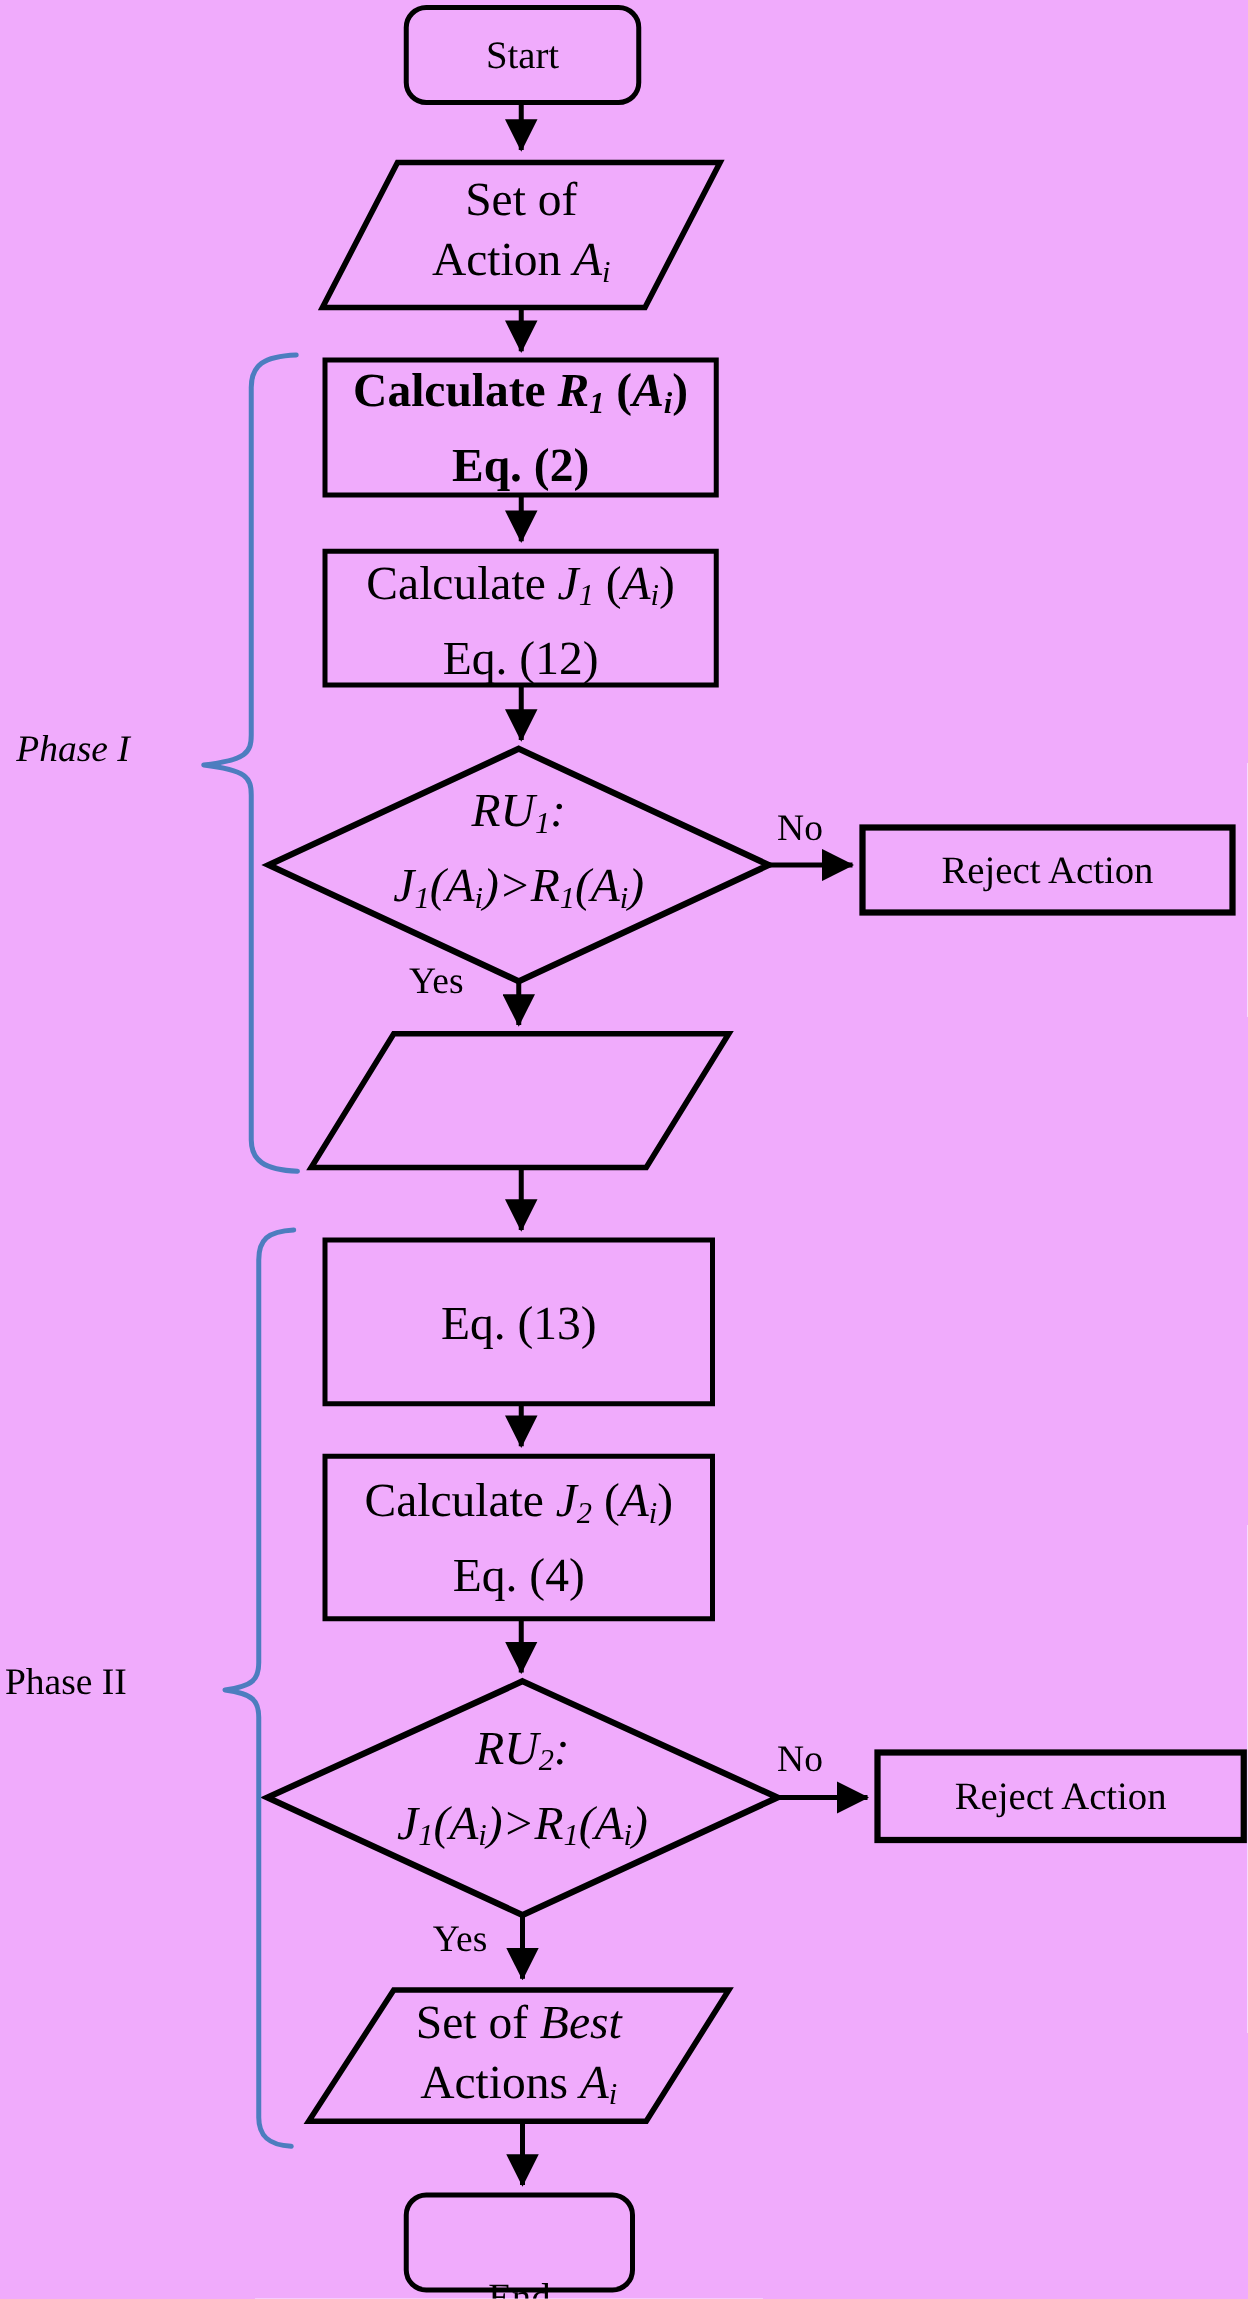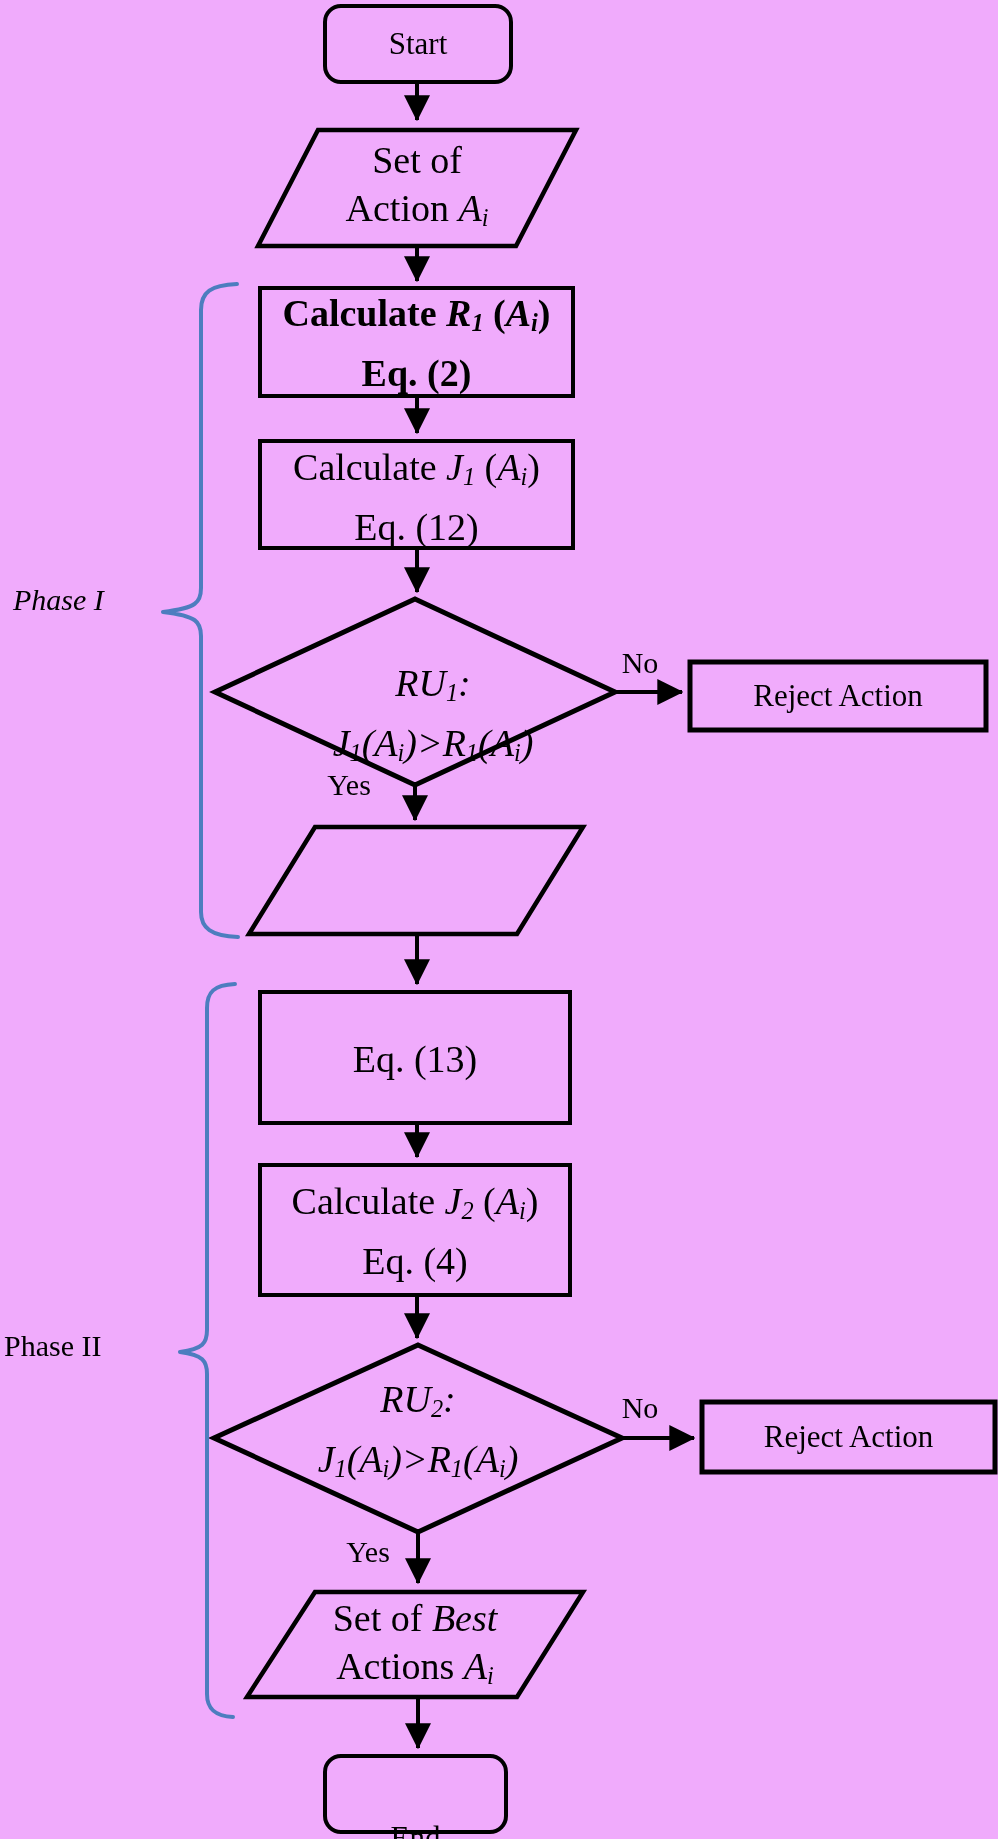--- a/index.html
+++ b/index.html
@@ -100,21 +100,21 @@
   <div class="node-text" style="left:260px;top:290px;width:313px;height:106px;font-weight:bold;">
     <div class="line"><span>Calculate </span><span class="it">R</span><span class="it sub">1</span><span> (</span><span class="it">A</span><span class="it sub">i</span><span>)</span></div>
     <div class="line">Eq. (2)</div>
   </div>
 
   <div class="node-text" style="left:260px;top:442px;width:313px;height:106px;justify-content:space-between;">
     <div class="line"><span>Calculate </span><span class="it">J</span><span class="it sub">1</span><span> (</span><span class="it">A</span><span class="it sub">i</span><span>)</span></div>
     <div class="line">Eq. (12)</div>
   </div>
 
-  <div class="node-text" style="left:233px;top:628px;width:400px;height:112px;margin-top:34px;">
+  <div class="node-text" style="left:215px;top:628px;width:400px;height:112px;">
     <div class="line"><span class="it">RU</span><span class="it sub">1</span><span class="it">:</span></div>
     <div class="line"><span class="it">J</span><span class="it sub">1</span><span class="it">(</span><span class="it">A</span><span class="it sub">i</span><span class="it">)&gt;</span><span class="it">R</span><span class="it sub">1</span><span class="it">(</span><span class="it">A</span><span class="it sub">i</span><span class="it">)</span></div>
   </div>
 
   <div class="label" style="left:614px;top:646px;width:52px;text-align:center;">No</div>
   <div class="label" style="left:312px;top:768px;width:74px;text-align:center;">Yes</div>
 
   <div class="node-text big" style="left:690px;top:662px;width:296px;height:68px;">
     <div class="line">Reject Action</div>
   </div>

